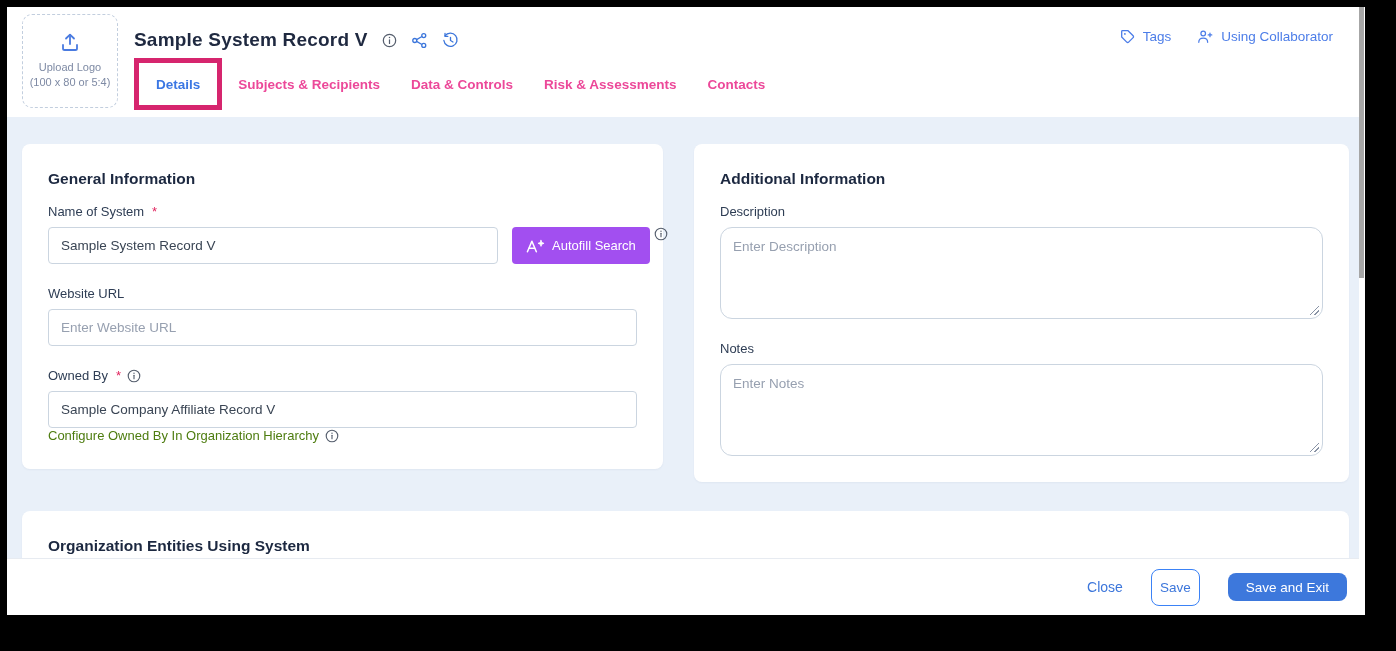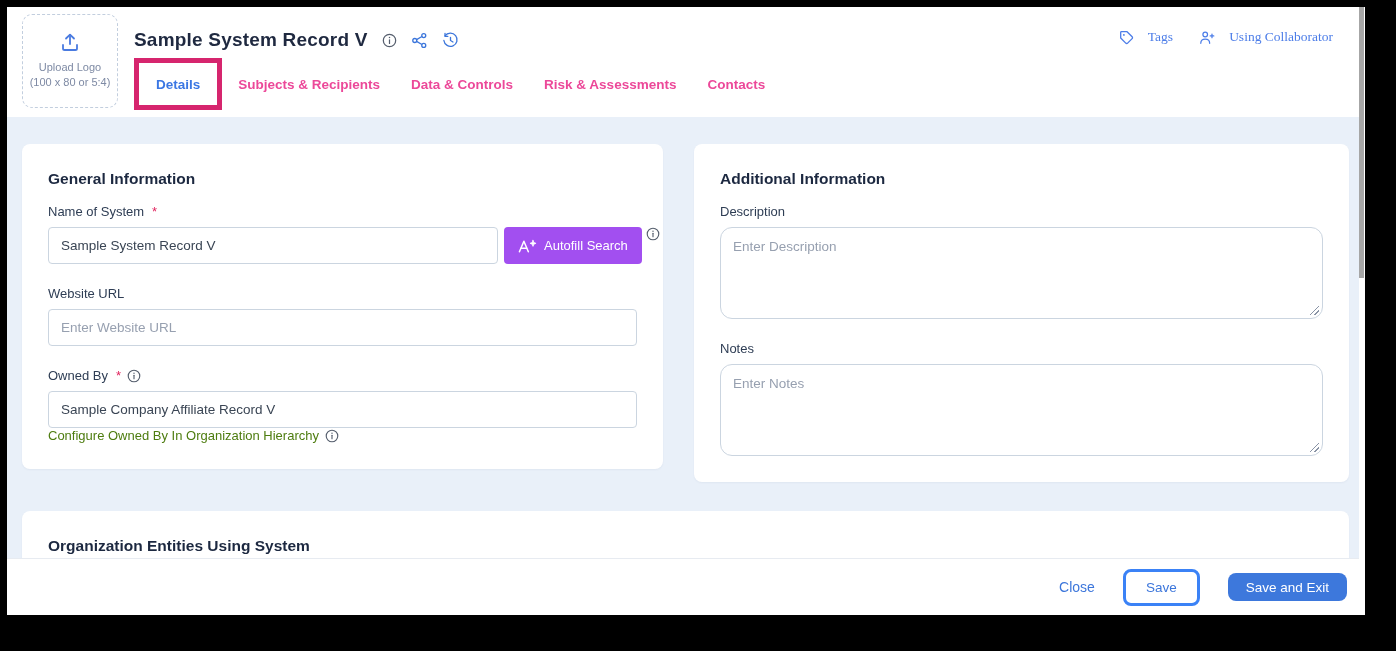--- a/index.html
+++ b/index.html
@@ -27,42 +27,42 @@
   .page-title { font-size:19px; font-weight:700; color:#1f2940; letter-spacing:.2px; }
   .title-row .icon-btn { margin-left:14px; display:flex; align-items:center; cursor:pointer; }
   .tabs-row { display:flex; align-items:center; margin-top:2px; height:56px; }
   .tab { font-size:13.5px; font-weight:700; color:#ec4899; margin-right:31px;
     cursor:pointer; white-space:nowrap; }
   .tab.active { color:#3b77e3; margin-right:0; }
   .annotation-box { border:5px solid #d6256e; padding:12px 17px; margin-right:16px;
     background:transparent; }
   .header-right { position:absolute; top:22px; right:32px; display:flex;
     align-items:center; gap:26px; }
-  .hdr-link { display:flex; align-items:center; gap:14px; color:#4c7de8;
-    font-size:13.5px; font-weight:500; cursor:pointer;font-family:Liberation Serif, serif; }
+  .hdr-link { display:flex; align-items:center; gap:8px; color:#4c7de8;
+    font-size:13.5px; font-weight:500; cursor:pointer; }
 
   
   .content { flex:1 1 auto; background:#e9f0f9; overflow:hidden;
     padding:27px 16px 0 15px; }
   .cards-row { display:flex; align-items:flex-start; gap:31px; }
   .card { background:#fff; border-radius:8px; box-shadow:0 1px 2px rgba(30,50,90,.05); }
   .card-pad { padding:26px; }
   .card-general { width:641px; flex:0 0 auto; }
   .card-additional { flex:1 1 auto; }
   .card-heading { font-size:15.5px; font-weight:700; color:#1c2840; margin-bottom:16px; }
   .field-label { font-size:13px; color:#2e3d54; margin-bottom:8px; display:flex;
     align-items:center; gap:6px; }
   .req { color:#e0245e; margin-left:2px; }
   .text-input { height:37px; border:1px solid #cbd5e0; border-radius:4px;
     padding:0 12px; font-size:13.5px; color:#3a4554; width:100%; outline:none;
     font-family:"Liberation Sans", sans-serif; background:#fff; }
   .text-input::placeholder { color:#97a0b0; }
   .name-row { display:flex; align-items:flex-start; margin-bottom:22px; }
   .name-row .text-input { width:450px; flex:0 0 auto; }
-  .autofill-btn { height:37px; margin-left:6px; padding:0 14px; background:#a24ff0;
+  .autofill-btn { height:37px; margin-left:14px; padding:0 14px; background:#a24ff0;
     border:none; border-radius:4px; color:#fff; font-size:13px; font-weight:500;
     display:flex; align-items:center; gap:7px; cursor:pointer;
     font-family:"Liberation Sans", sans-serif; white-space:nowrap; }
   .name-info { margin-left:4px; margin-top:0; }
   .field-block { margin-bottom:22px; }
   .field-block.tight { margin-bottom:0; }
   .config-link { font-size:13px; color:#4d7c0f; display:flex; align-items:center;
     gap:6px; cursor:pointer; }
   .textarea-wrap { position:relative; }
   .textarea { width:100%; height:92px; border:1px solid #cbd5e0; border-radius:12px;
@@ -76,22 +76,22 @@
       linear-gradient(135deg, transparent 0 72%, #8a94a6 72% 82%, transparent 82% 100%); }
   .card-org { margin-top:29px; height:220px; }
   .info-icon { display:inline-flex; cursor:pointer; }
 
   
   .footer { flex:0 0 auto; height:57px; background:#fff; border-top:1px solid #e7ebf1;
     display:flex; align-items:center; justify-content:flex-end;
     padding-right:18px; gap:28px; position:relative; z-index:10; }
   .close-link { color:#3c76db; font-size:14px; font-weight:500; cursor:pointer;
     background:none; border:none; font-family:"Liberation Sans", sans-serif; }
-  .save-btn { height:37px; padding:0 20px; background:#fff; color:#3c76db;
-    border:3px solid #3b82f6; border-radius:8px; font-size:13.5px; font-weight:500;
+  .save-btn { height:37px; padding:0 8px; background:#fff; color:#3c76db;
+    border:1px solid #3b82f6; border-radius:8px; font-size:13.5px; font-weight:500;
     cursor:pointer; font-family:"Liberation Sans", sans-serif; }
   .save-exit-btn { height:28px; padding:0 18px; background:#3d78dc; color:#fff;
     border:none; border-radius:8px; font-size:13.5px; font-weight:500; cursor:pointer;
     font-family:"Liberation Sans", sans-serif; }
 </style>
 </head>
 <body>
 
 <div class="frame">
 

